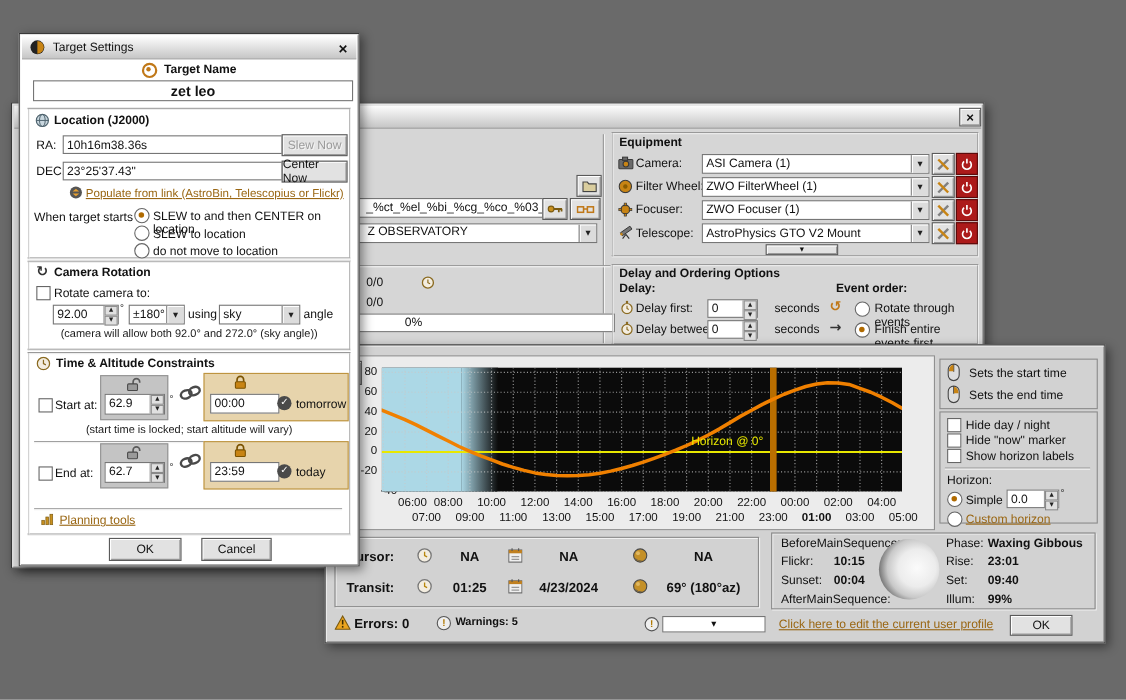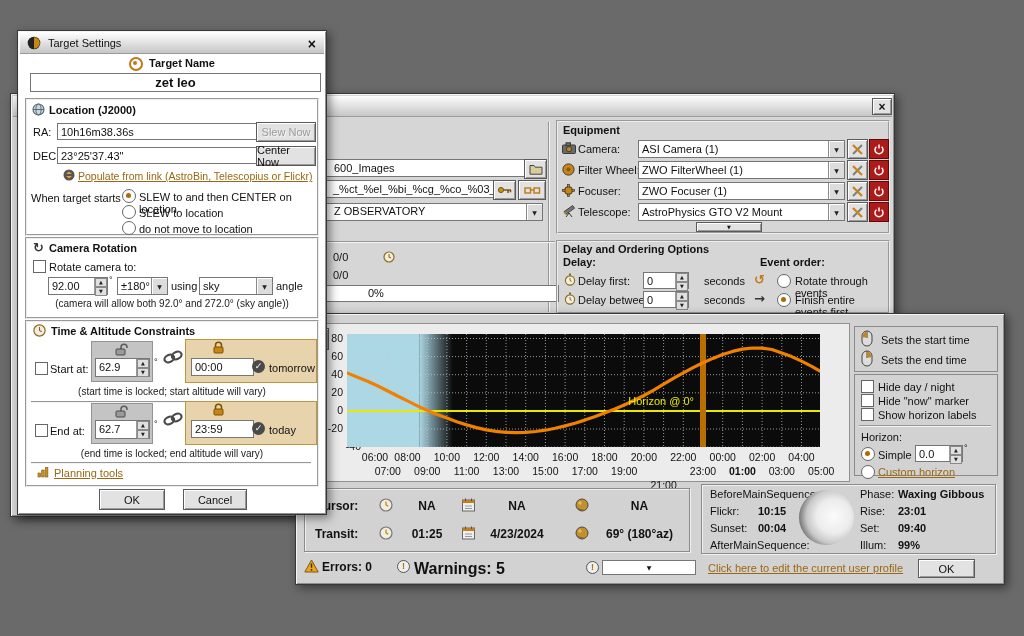--- a/index.html
+++ b/index.html
@@ -40,23 +40,20 @@
 </style>
 </head>
 <body>
 
 <div class="win" style="left:10px;top:93px;width:883px;height:422px">
   <div class="titlebar">
     <span class="btn xbtn" style="left:859px;top:2px;width:18px;height:15px;position:absolute">×</span>
   </div>
   <div class="vgroove" style="left:537px;top:28px;height:190px"></div>
 
-  <div class="fld" style="left:140px;top:65px;width:368px;height:16px">
-    <span class="a" style="left:182px;top:2px">600_Images</span>
-  </div>
   <div class="btn" style="left:513px;top:65px;width:21px;height:18px">
     <svg width="14" height="11" viewBox="0 0 14 11">
         <path d="M1 1.5h4l1.3 1.7H13v7H1z" fill="#D9CD9E" stroke="#444" stroke-width="1"></path>
       </svg>
   </div>
   <div class="fld" style="left:140px;top:86px;width:335px;height:16px">
     <span class="a" style="left:181px;top:2px">_%ct_%el_%bi_%cg_%co_%03_Malcolm</span>
   </div>
   <div class="btn" style="left:482px;top:86px;width:21px;height:18px">
     <svg width="15" height="10" viewBox="0 0 15 10">
@@ -278,21 +275,21 @@
         <span class="tick" style="left: 400.7px; top: 127px; width: 38px;">00:00</span>
         <span class="tick" style="left: 440.1px; top: 127px; width: 38px;">02:00</span>
         <span class="tick" style="left: 479.5px; top: 127px; width: 38px;">04:00</span>
         <span class="tick" style="left: 65.8px; top: 141px; width: 38px;">07:00</span>
         <span class="tick" style="left: 105.2px; top: 141px; width: 38px;">09:00</span>
         <span class="tick" style="left: 144.6px; top: 141px; width: 38px;">11:00</span>
         <span class="tick" style="left: 184px; top: 141px; width: 38px;">13:00</span>
         <span class="tick" style="left: 223.4px; top: 141px; width: 38px;">15:00</span>
         <span class="tick" style="left: 262.8px; top: 141px; width: 38px;">17:00</span>
         <span class="tick" style="left: 302.2px; top: 141px; width: 38px;">19:00</span>
-        <span class="tick" style="left: 341.6px; top: 141px; width: 38px; margin-top: 14px;">21:00</span>
+        <span class="tick" style="left: 341.6px; top: 141px; width: 38px;">21:00</span>
         <span class="tick" style="left: 381px; top: 141px; width: 38px;">23:00</span>
         <span class="tick" style="left: 420.4px; top: 141px; width: 38px; font-weight: bold;">01:00</span>
         <span class="tick" style="left: 459.8px; top: 141px; width: 38px;">03:00</span>
         <span class="tick" style="left: 499.2px; top: 141px; width: 38px;">05:00</span>
       </div>
   </div>
 
   <div class="a" style="left:558px;top:12px;width:142px;height:44px;border:1px solid #8A8A8A">
     <svg class="a" style="left:6px;top:3px" width="12" height="17" viewBox="0 0 12 17">
         <rect x="1" y="1" width="10" height="15" rx="5" fill="#DDD" stroke="#444"></rect>
@@ -393,21 +390,21 @@
     <span class="a bd" style="left:196px;top:54px">99%</span>
   </div>
 
   <svg class="a" style="left:8px;top:245px" width="15" height="14" viewBox="0 0 15 14">
       <path d="M7.5 1L14.2 13H0.8Z" fill="#EBA51E" stroke="#7A5A10"></path>
       <rect x="6.8" y="4.5" width="1.4" height="4.2" fill="#3A2A00"></rect>
       <rect x="6.8" y="10" width="1.4" height="1.6" fill="#3A2A00"></rect>
     </svg>
   <span class="a bd" style="left:26px;top:246px;font-size:12px">Errors: 0</span>
   <span class="ci" style="left:101px;top:246px">!</span>
-  <span class="a bd" style="left:118px;top:246px;font-size:16px">Warnings: 5</span>
+  <span class="a bd" style="left:118px;top:246px;font-size:10px">Warnings: 5</span>
   <span class="ci" style="left:290px;top:247px">!</span>
   <div class="fld" style="left:306px;top:246px;width:86px;height:13px;justify-content:center">
       <span class="g" style="font-size:6px">▼</span>
     </div>
   <span class="a link" style="left:412px;top:248px">Click here to edit the current user profile</span>
   <div class="btn" style="left:622px;top:245px;width:55px;height:17px">
       <span>OK</span>
     </div>
 </div>
 
@@ -560,21 +557,20 @@
       <svg class="a" style="left:25px;top:1px" width="15" height="13" viewBox="0 0 15 13">
           <path d="M4.5 6V4.2a3 3 0 0 1 6 0V6" fill="none" stroke="#7A5200" stroke-width="1.5"></path>
           <rect x="3" y="6" width="9" height="6" rx="1" fill="#C88414" stroke="#7A5200"></rect>
         </svg>
       <div class="fld" style="left:5px;top:18px;width:55px;height:16px">
           <span>23:59</span>
         </div>
       <span class="checkc" style="left:66px;top:20px">✓</span>
       <span class="a" style="left:83px;top:22px">today</span>
     </div>
-    <span class="a c sm" style="left:0;top:126px;width:290px">(end time is locked; end altitude will vary)</span>
     <div class="groove" style="left:4px;top:140px;width:280px"></div>
     <svg class="a" style="left:10px;top:144px" width="12" height="12" viewBox="0 0 12 12">
         <rect x="1" y="7" width="2.5" height="4" fill="#C89020" stroke="#7A5A10" stroke-width=".6"></rect>
         <rect x="4.7" y="4" width="2.5" height="7" fill="#C89020" stroke="#7A5A10" stroke-width=".6"></rect>
         <rect x="8.4" y="1.5" width="2.5" height="9.5" fill="#C89020" stroke="#7A5A10" stroke-width=".6"></rect>
       </svg>
     <span class="a link" style="left:27px;top:145px">Planning tools</span>
   </div>
 
   <div class="btn" style="left:81px;top:458px;width:64px;height:19px">

